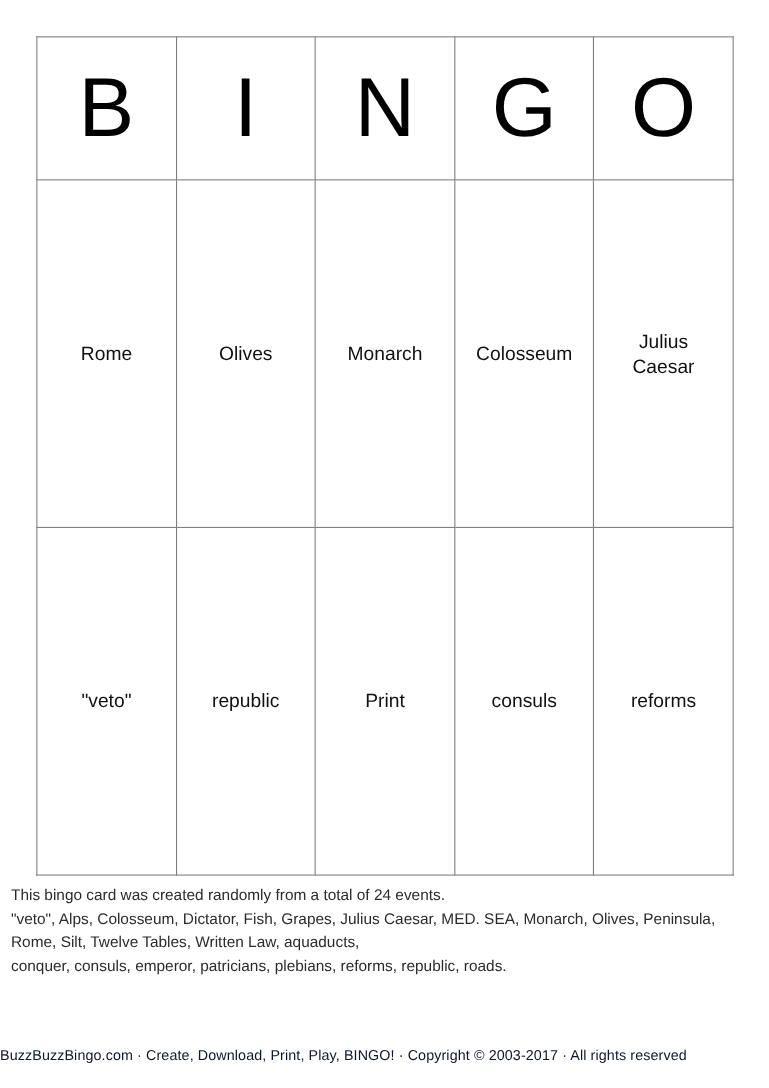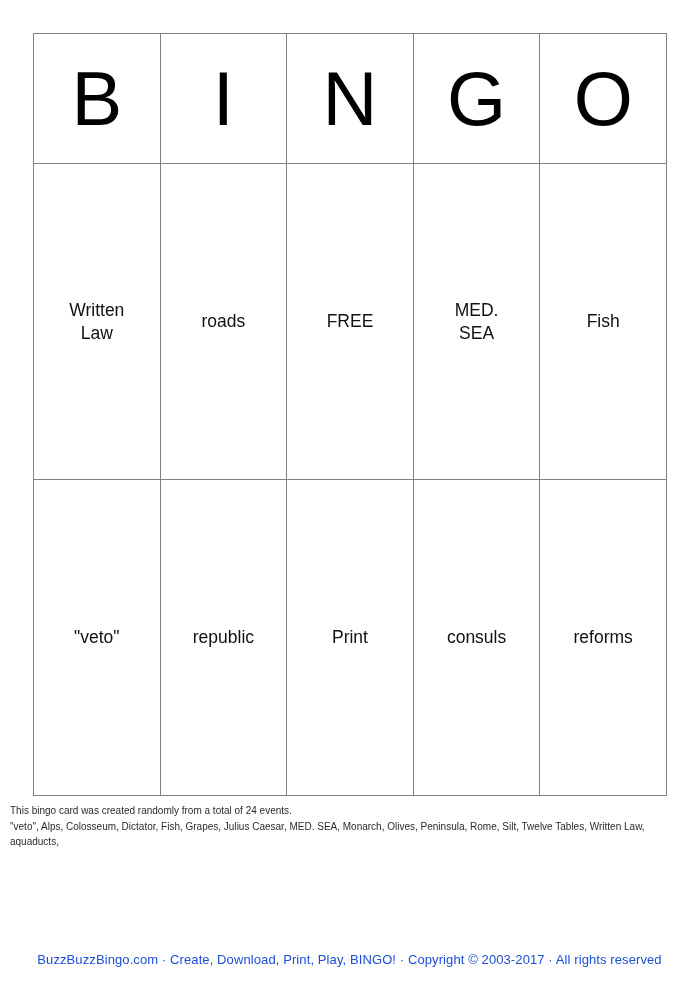--- a/index.html
+++ b/index.html
@@ -62,71 +62,70 @@
 
   .cell-text {
     display: block;
   }
 
   .notes {
     position: absolute;
     left: 10px;
     top: 803px;
     width: 680px;
-    font-size: 10px;
+    font-size: 14px;
     line-height: 1.55;
     color: #2b2b2b;
   }
   .notes div {
     white-space: normal;
   }
 
   .footer {
     position: absolute;
     left: 0;
     top: 952px;
     width: 699px;
-    text-align: center;
+    text-align: left;
     font-size: 13px;
-    color: #1d4ed8;
+    color: #0f172a;
     letter-spacing: 0.1px;
   }
 </style>
 </head>
 <body>
 
 <div class="card">
   <table class="bingo-grid">
     <thead>
       <tr class="header-row">
         <th>B</th>
         <th>I</th>
         <th>N</th>
         <th>G</th>
         <th>O</th>
       </tr>
     </thead>
     <tbody>
       <tr class="cell-row">
         <td>
-          <span class="cell-text">Written</span>
-          <span class="cell-text">Law</span>
+          <span class="cell-text">Rome</span>
         </td>
         <td>
-          <span class="cell-text">roads</span>
+          <span class="cell-text">Olives</span>
         </td>
         <td>
-          <span class="cell-text">FREE</span>
+          <span class="cell-text">Monarch</span>
         </td>
         <td>
-          <span class="cell-text">MED.</span>
-          <span class="cell-text">SEA</span>
+          <span class="cell-text">Colosseum</span>
         </td>
         <td>
-          <span class="cell-text">Fish</span>
+          <span class="cell-text">Julius</span>
+          <span class="cell-text">Caesar</span>
         </td>
       </tr>
       <tr class="cell-row">
         <td>
           <span class="cell-text">"veto"</span>
         </td>
         <td>
           <span class="cell-text">republic</span>
         </td>
         <td>
@@ -139,15 +138,16 @@
           <span class="cell-text">reforms</span>
         </td>
       </tr>
     </tbody>
   </table>
 </div>
 
 <div class="notes">
   <div>This bingo card was created randomly from a total of 24 events.</div>
   <div>"veto", Alps, Colosseum, Dictator, Fish, Grapes, Julius Caesar, MED. SEA, Monarch, Olives, Peninsula, Rome, Silt, Twelve Tables, Written Law, aquaducts,</div>
+  <div>conquer, consuls, emperor, patricians, plebians, reforms, republic, roads.</div>
 </div>
 
 <div class="footer">BuzzBuzzBingo.com · Create, Download, Print, Play, BINGO! · Copyright © 2003-2017 · All rights reserved</div>
 
 </body></html>

